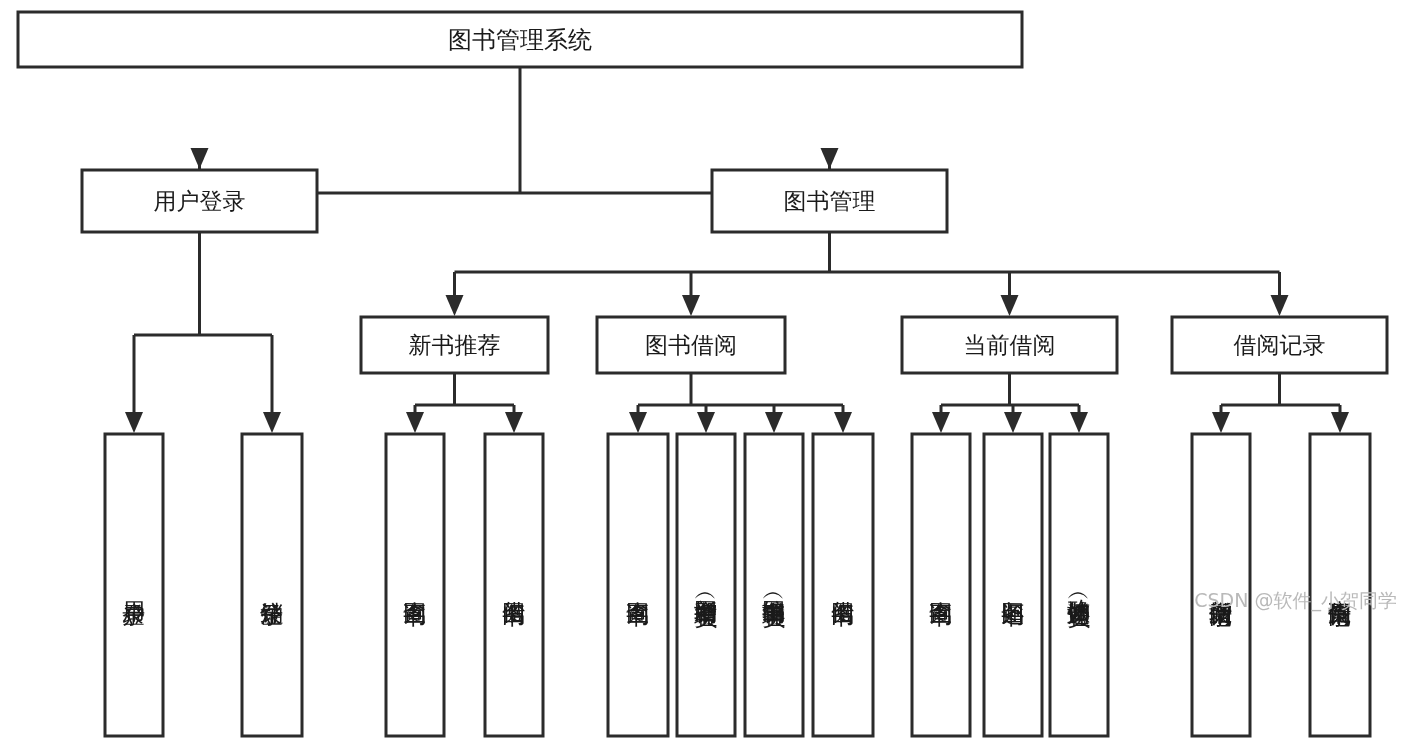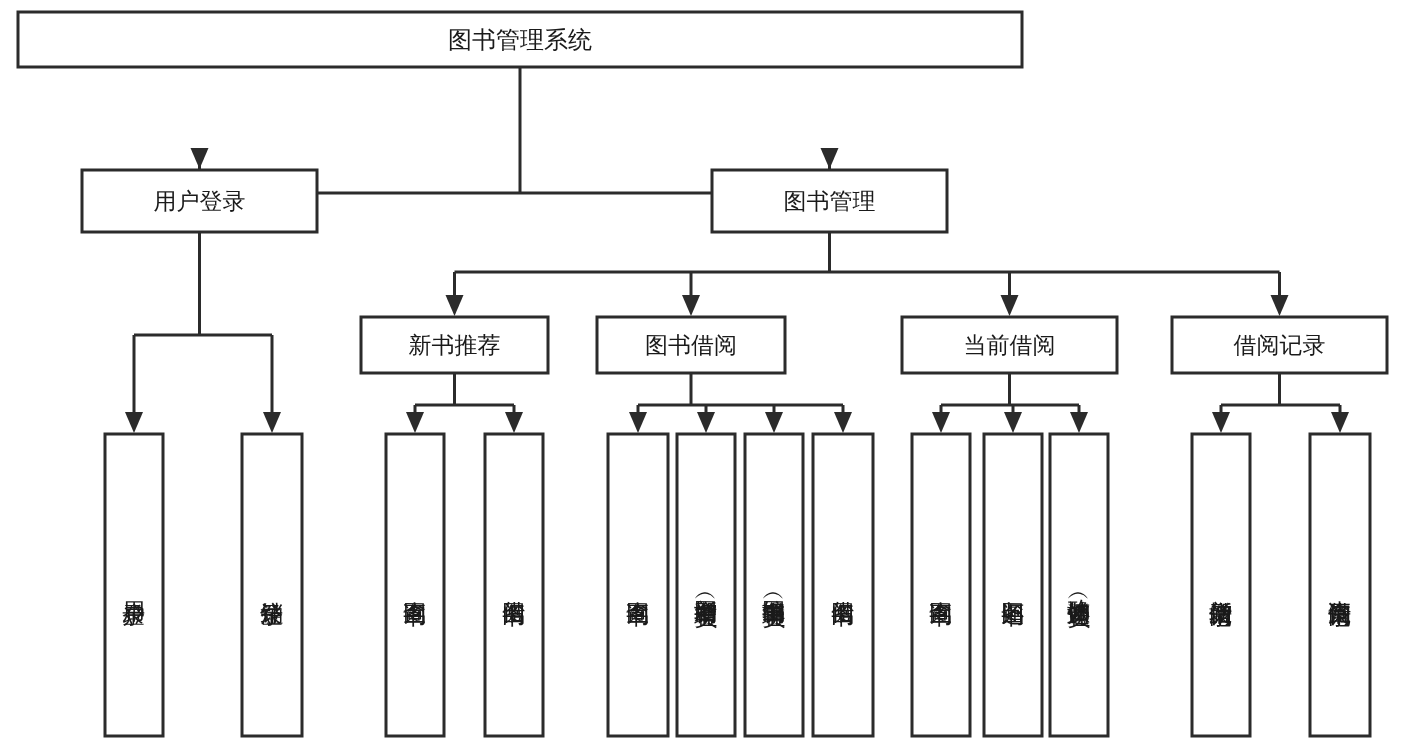--- a/index.html
+++ b/index.html
@@ -180,13 +180,14 @@
       <div class="vlabel" style="left: 677px; top: 434px; width: 58px; height: 302px;">新增图书（管理员）</div>
       <div class="vlabel" style="left: 745px; top: 434px; width: 58px; height: 302px;">编辑图书（管理员）</div>
       <div class="vlabel" style="left: 813px; top: 434px; width: 60px; height: 302px;">借阅图书</div>
       <div class="vlabel" style="left: 912px; top: 434px; width: 58px; height: 302px;">查询图书</div>
       <div class="vlabel" style="left: 984px; top: 434px; width: 58px; height: 302px;">归还图书</div>
       <div class="vlabel" style="left: 1050px; top: 434px; width: 58px; height: 302px;">确认归还（管理员）</div>
       <div class="vlabel" style="left: 1192px; top: 434px; width: 58px; height: 302px;">新增借阅记录</div>
       <div class="vlabel" style="left: 1310px; top: 434px; width: 60px; height: 302px;">查询借阅记录</div>
     </div>
 
+  <div class="watermark">CSDN @软件_小贺同学</div>
 </div>
 
 </body></html>

